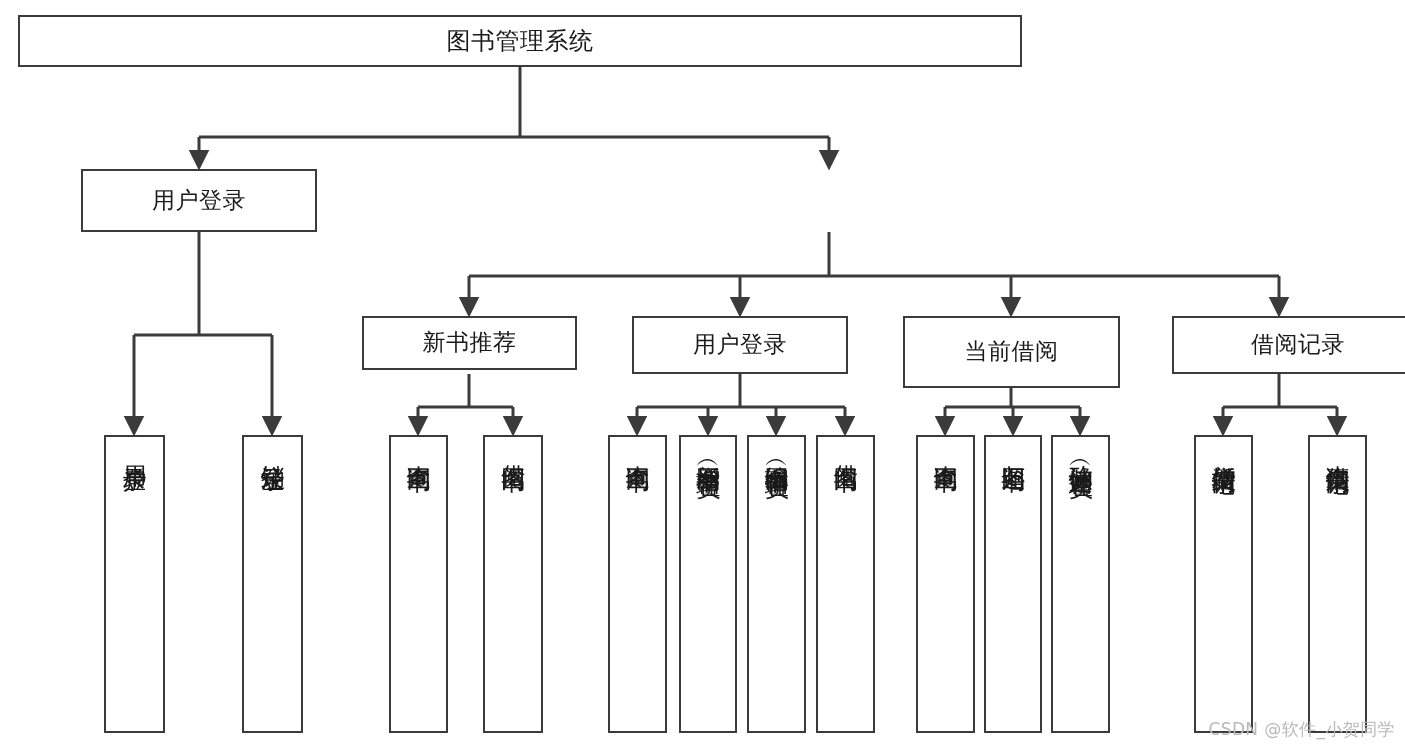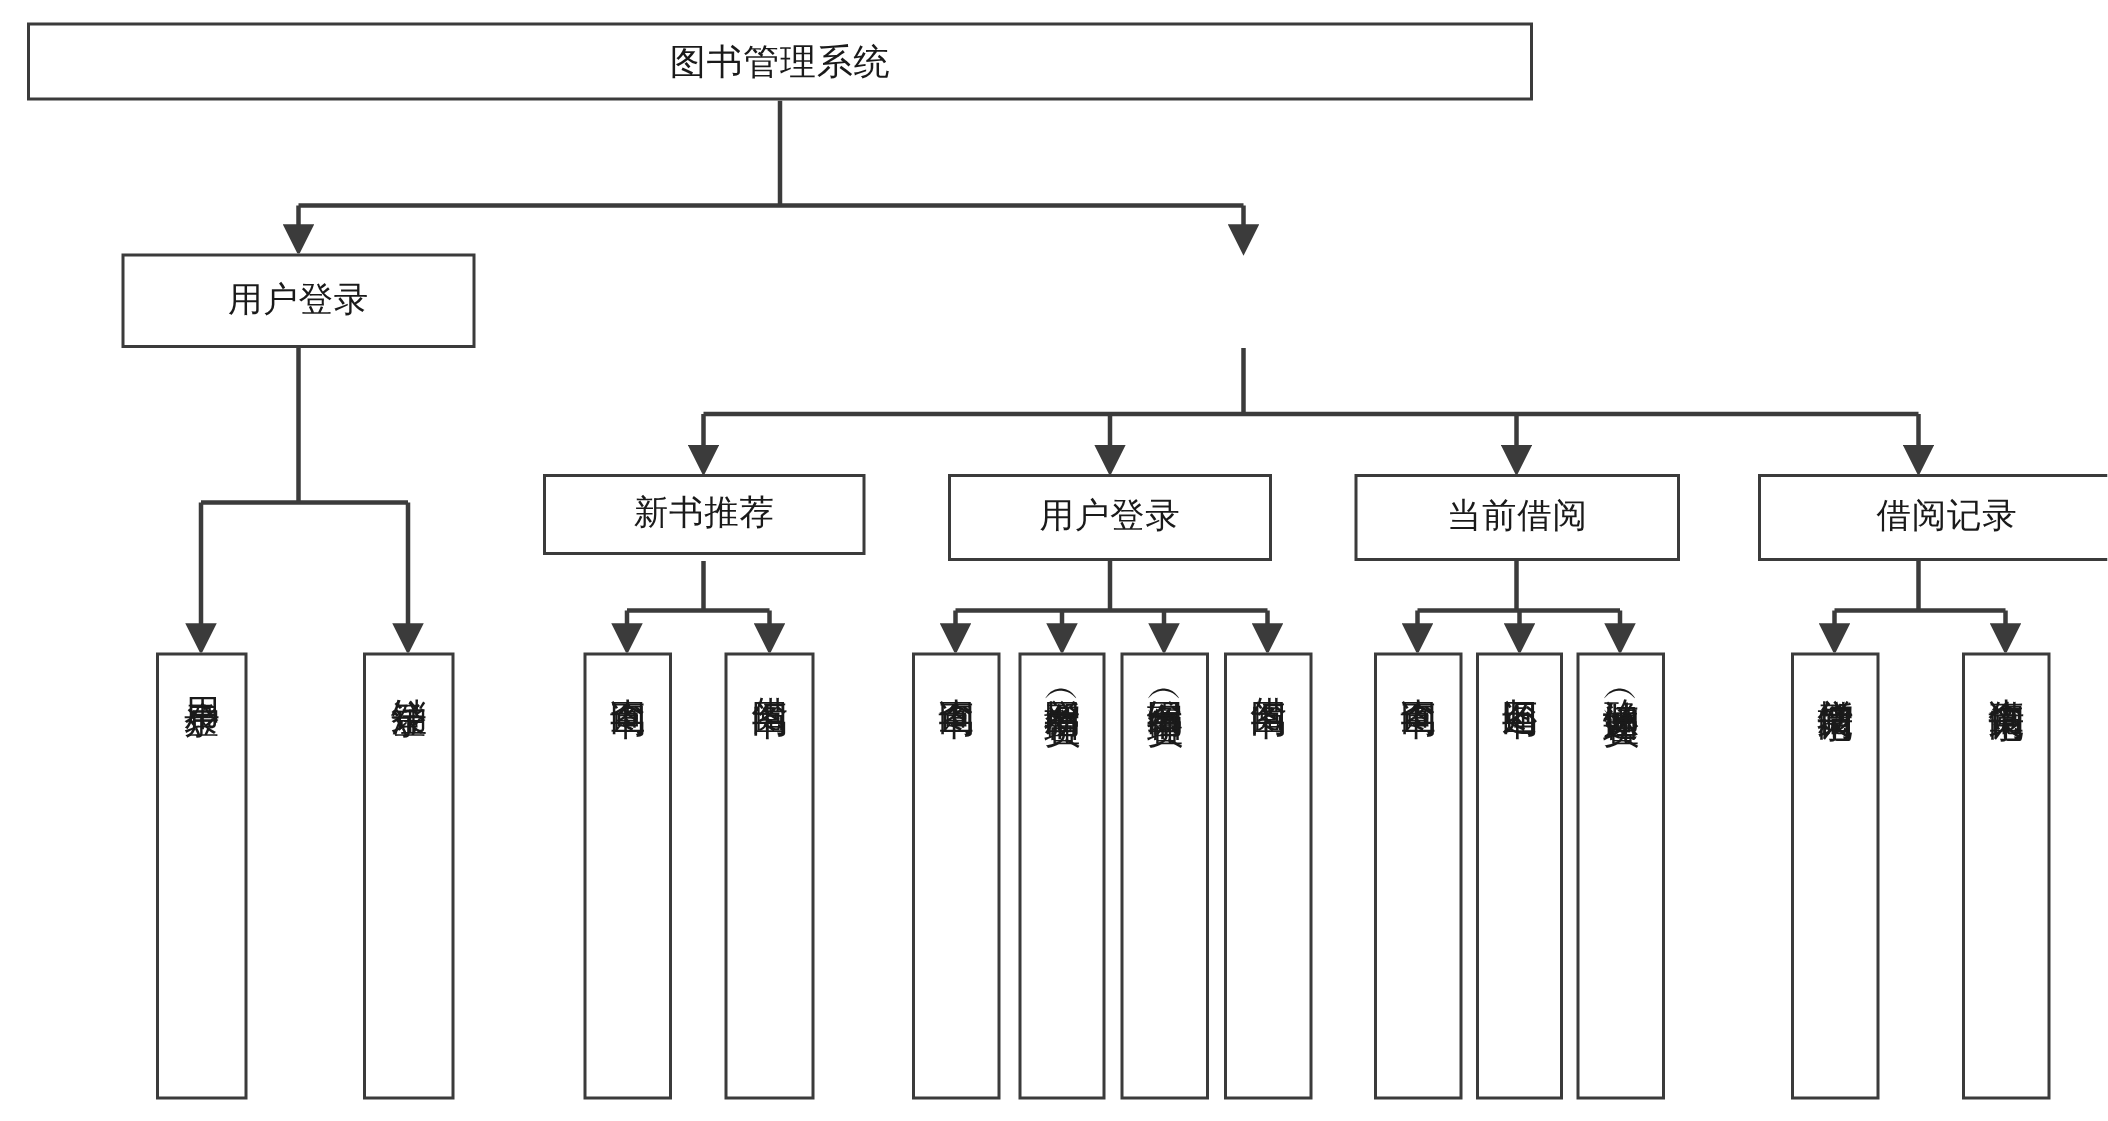--- a/index.html
+++ b/index.html
@@ -138,21 +138,21 @@
   <div class="node h" style="left:81px; top:169px; width:236px; height:63px;">
     <span class="node-label">用户登录</span>
   </div>
 
   <div class="node h" style="left:362px; top:316px; width:215px; height:54px;">
     <span class="node-label">新书推荐</span>
   </div>
   <div class="node h" style="left:632px; top:316px; width:216px; height:58px;">
     <span class="node-label">用户登录</span>
   </div>
-  <div class="node h" style="left:903px; top:316px; width:217px; height:58px;">
+  <div class="node h" style="left:903px; top:316px; width:217px; height:72px;">
     <span class="node-label">当前借阅</span>
   </div>
   <div class="node h" style="left:1172px; top:316px; width:252px; height:58px;">
     <span class="node-label">借阅记录</span>
   </div>
 
   <div class="node v" style="left:104px; top:435px; width:61px; height:298px;">
     <span class="node-label">用户登录</span>
   </div>
   <div class="node v" style="left:242px; top:435px; width:61px; height:298px;">
@@ -189,14 +189,15 @@
     <span class="node-label">确认归还（管理员）</span>
   </div>
 
   <div class="node v" style="left:1194px; top:435px; width:59px; height:298px;">
     <span class="node-label">新增借阅记录</span>
   </div>
   <div class="node v" style="left:1308px; top:435px; width:59px; height:298px;">
     <span class="node-label">查询借阅记录</span>
   </div>
 
+  <div class="watermark">CSDN @软件_小贺同学</div>
 
 </div>
 
 </body></html>

